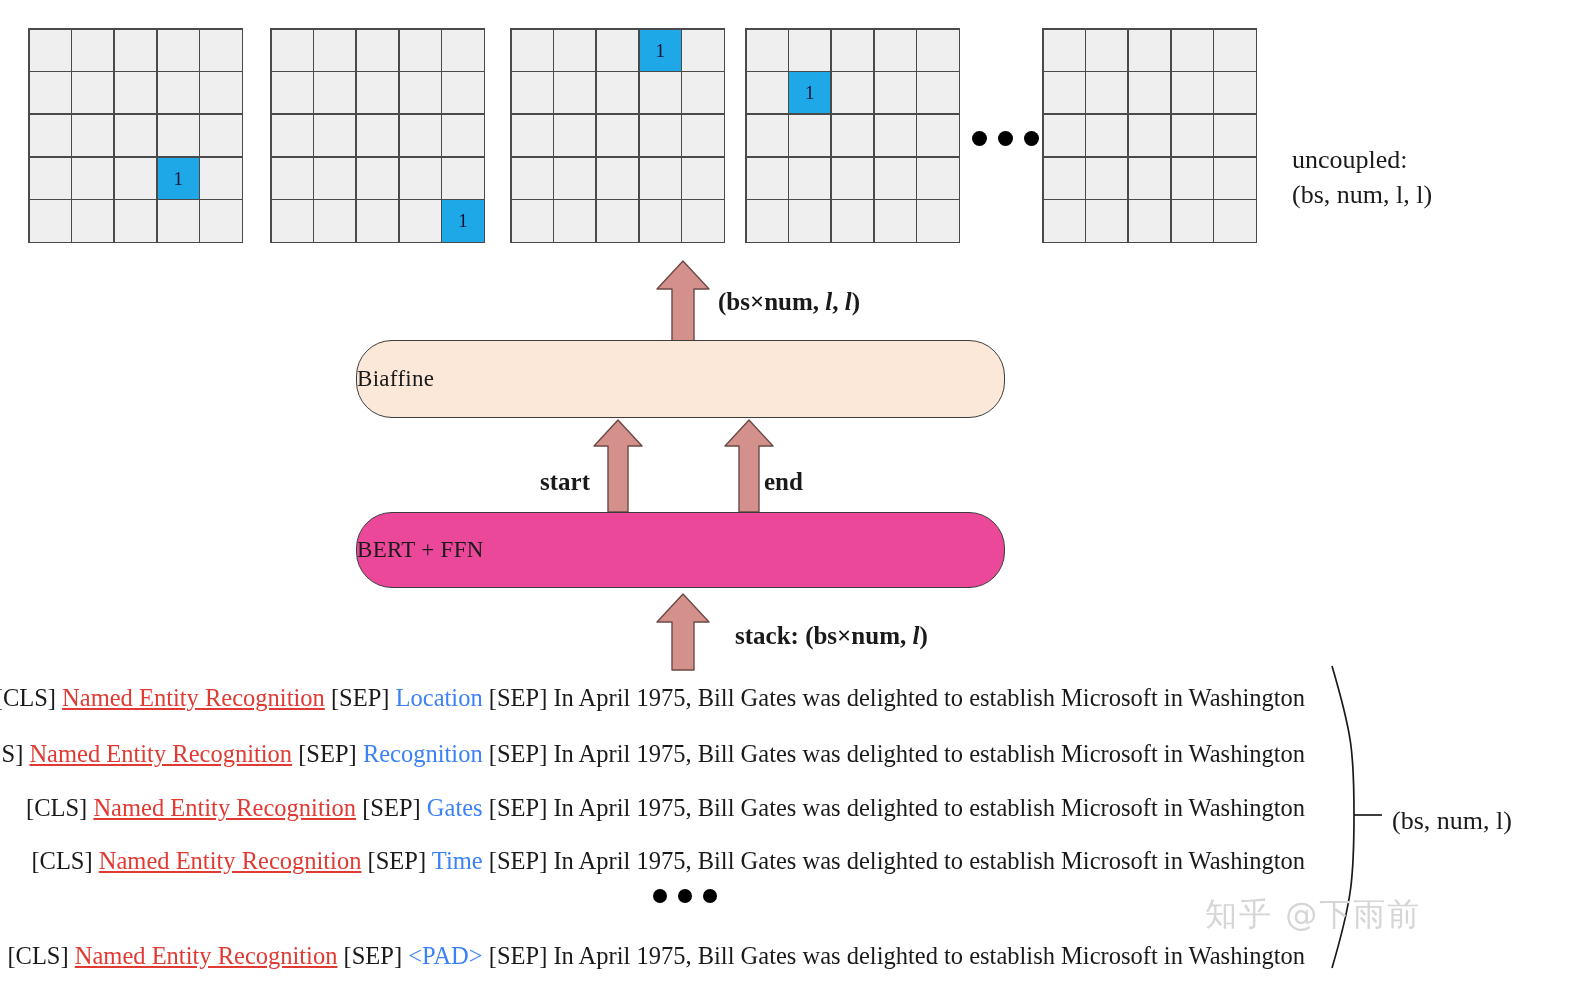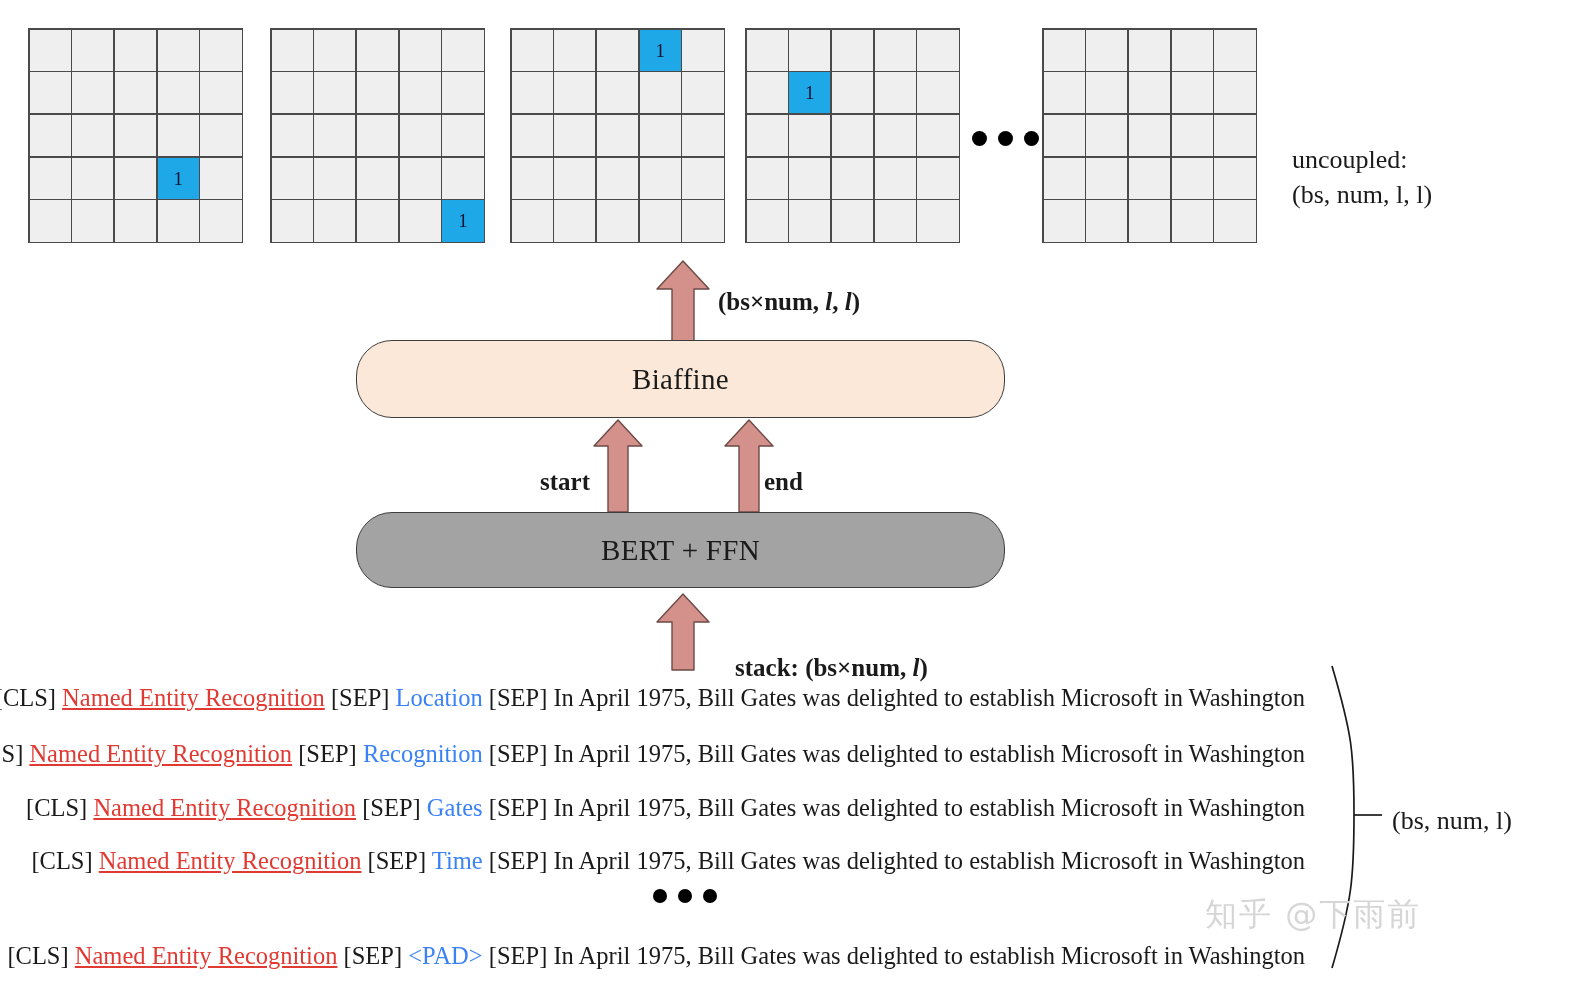--- a/index.html
+++ b/index.html
@@ -63,27 +63,27 @@
     height: 14px;
   }
 
   
   .module {
     position: absolute;
     border: 1.3px solid #3d3d3d;
     border-radius: 36px;
     display: flex;
     align-items: center;
-    justify-content: center;
-    font-size: 29px;
+    justify-content: flex-start;
+    font-size: 23px;
     letter-spacing: 0.3px;
     box-sizing: border-box;
   }
   .module.biaffine { background: #fce8d9; }
-  .module.bert     { background: #a3a3a3; }
+  .module.bert     { background: #ec4899; }
 
   
   .arrow {
     position: absolute;
   }
   .arrow svg { display: block; }
 
   
   .lbl {
     position: absolute;
@@ -324,21 +324,21 @@
 
   <div class="module bert" style="left:356px; top:512px; width:649px; height:76px;">
     <span>BERT + FFN</span>
   </div>
 
   <div class="arrow" style="left:655px; top:592px;">
     <svg width="56" height="80" viewBox="0 0 56 80">
       <polygon points="28,2 54,30 39,30 39,78 17,78 17,30 2,30" fill="#d4908a" stroke="#6b4a46" stroke-width="1.4" stroke-linejoin="round"></polygon>
     </svg>
   </div>
-  <div class="lbl" style="left:735px; top:652px;">stack: (bs×num, <span class="it">l</span>)</div>
+  <div class="lbl" style="left:735px; top:620px;">stack: (bs×num, <span class="it">l</span>)</div>
 
   <div class="lines" id="lines-layer">
       <div class="line" style="top: 10px;"><span class="tok-cls">[CLS]</span> <span class="tok-task">Named Entity Recognition</span> <span class="tok-sep">[SEP]</span> <span class="tok-type">Location</span> <span class="tok-sep">[SEP]</span> <span class="tok-text">In April 1975, Bill Gates was delighted to establish Microsoft in Washington</span></div>
       <div class="line" style="top: 66px;"><span class="tok-cls">[CLS]</span> <span class="tok-task">Named Entity Recognition</span> <span class="tok-sep">[SEP]</span> <span class="tok-type">Recognition</span> <span class="tok-sep">[SEP]</span> <span class="tok-text">In April 1975, Bill Gates was delighted to establish Microsoft in Washington</span></div>
       <div class="line" style="top: 120px;"><span class="tok-cls">[CLS]</span> <span class="tok-task">Named Entity Recognition</span> <span class="tok-sep">[SEP]</span> <span class="tok-type">Gates</span> <span class="tok-sep">[SEP]</span> <span class="tok-text">In April 1975, Bill Gates was delighted to establish Microsoft in Washington</span></div>
       <div class="line" style="top: 173px;"><span class="tok-cls">[CLS]</span> <span class="tok-task">Named Entity Recognition</span> <span class="tok-sep">[SEP]</span> <span class="tok-type">Time</span> <span class="tok-sep">[SEP]</span> <span class="tok-text">In April 1975, Bill Gates was delighted to establish Microsoft in Washington</span></div>
       <div class="line" style="top: 268px;"><span class="tok-cls">[CLS]</span> <span class="tok-task">Named Entity Recognition</span> <span class="tok-sep">[SEP]</span> <span class="tok-type">&lt;PAD&gt;</span> <span class="tok-sep">[SEP]</span> <span class="tok-text">In April 1975, Bill Gates was delighted to establish Microsoft in Washington</span></div>
     </div>
 
   <div class="dots small" style="left:653px; top:889px;">

